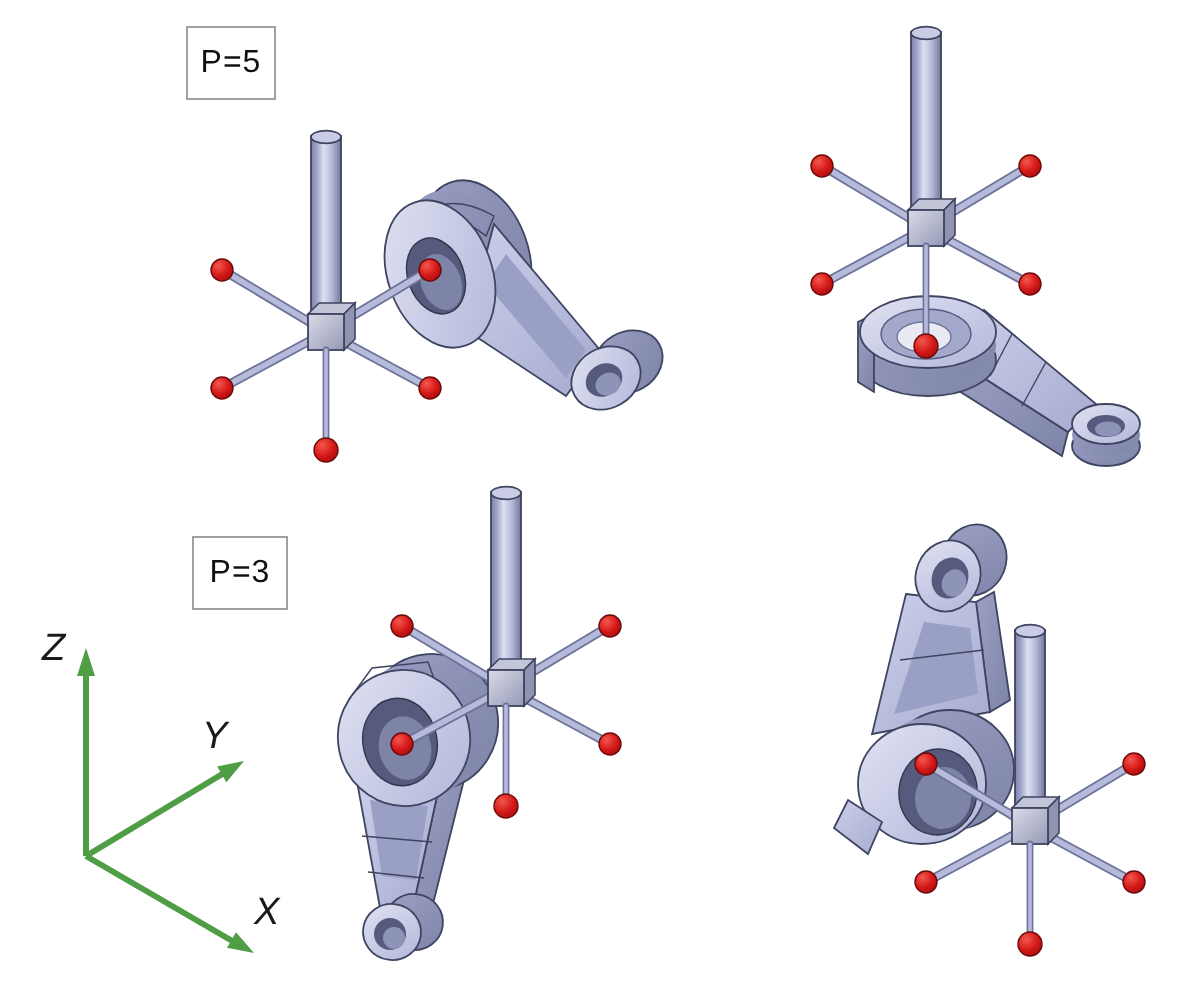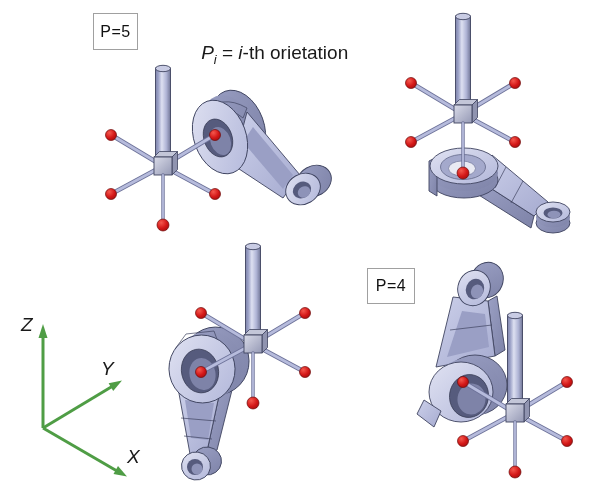--- a/index.html
+++ b/index.html
@@ -174,25 +174,22 @@
       <line x1="43" y1="428" x2="112" y2="386.5" style="stroke:var(--axis_green,#4f9d45)" stroke-width="3"></line>
       <polygon points="122,380.5 113.2,391.1 108.6,383.3" style="fill:var(--axis_green,#4f9d45)"></polygon>
       <line x1="43" y1="428" x2="117" y2="471" style="stroke:var(--axis_green,#4f9d45)" stroke-width="3"></line>
       <polygon points="127,476.5 113.5,473.9 118,466.1" style="fill:var(--axis_green,#4f9d45)"></polygon>
     </g>
   </svg>
 
   <div class="plabel" style="left:93px;top:13px;width:43px;height:35px;">
     <span>P=5</span>
   </div>
-  <div class="plabel" style="left:367px;top:268px;width:46px;height:34px;">
-    <span>P=4</span>
+  <div class="plabel" style="left:96px;top:268px;width:46px;height:35px;">
+    <span>P=3</span>
   </div>
 
-  <div class="caption">
-    <span class="it">P</span><sub>i</sub><span> = </span><span class="it">i</span><span>-th orietation</span>
-  </div>
 
   <div class="axlabel" style="left:21px;top:314px;">Z</div>
   <div class="axlabel" style="left:101px;top:358px;">Y</div>
   <div class="axlabel" style="left:127px;top:446px;">X</div>
 
 </div>
 
 </body></html>

